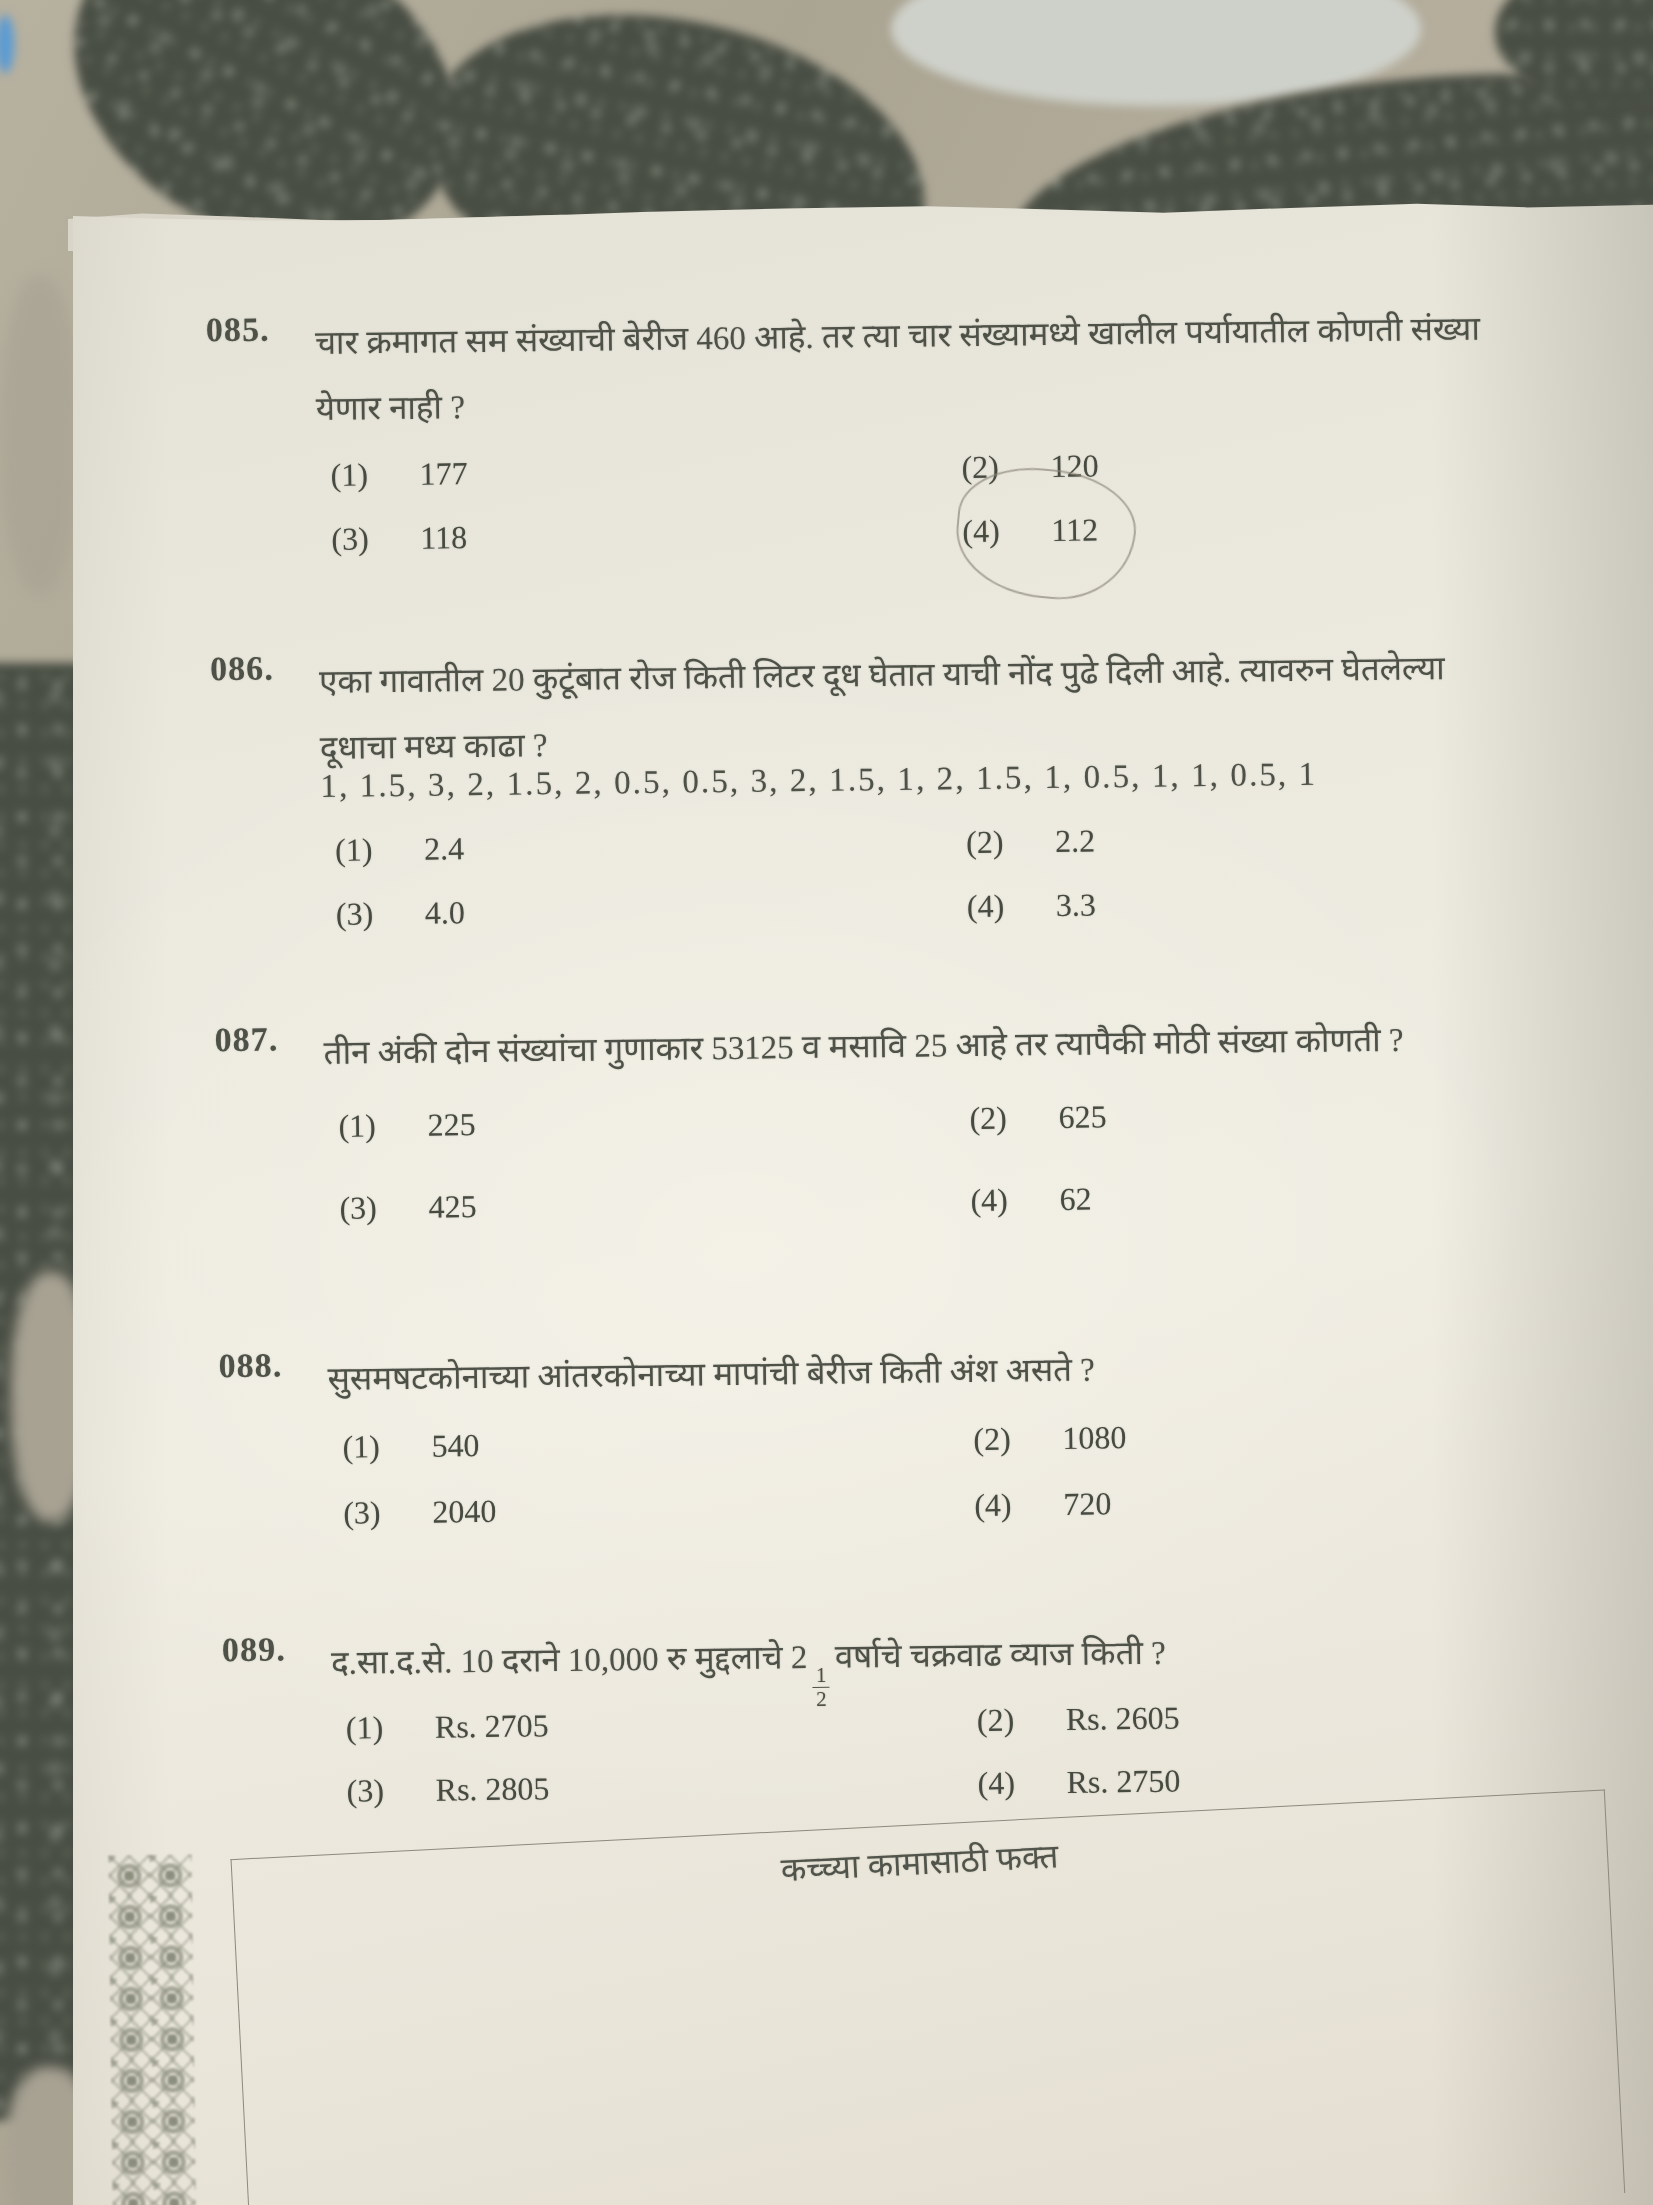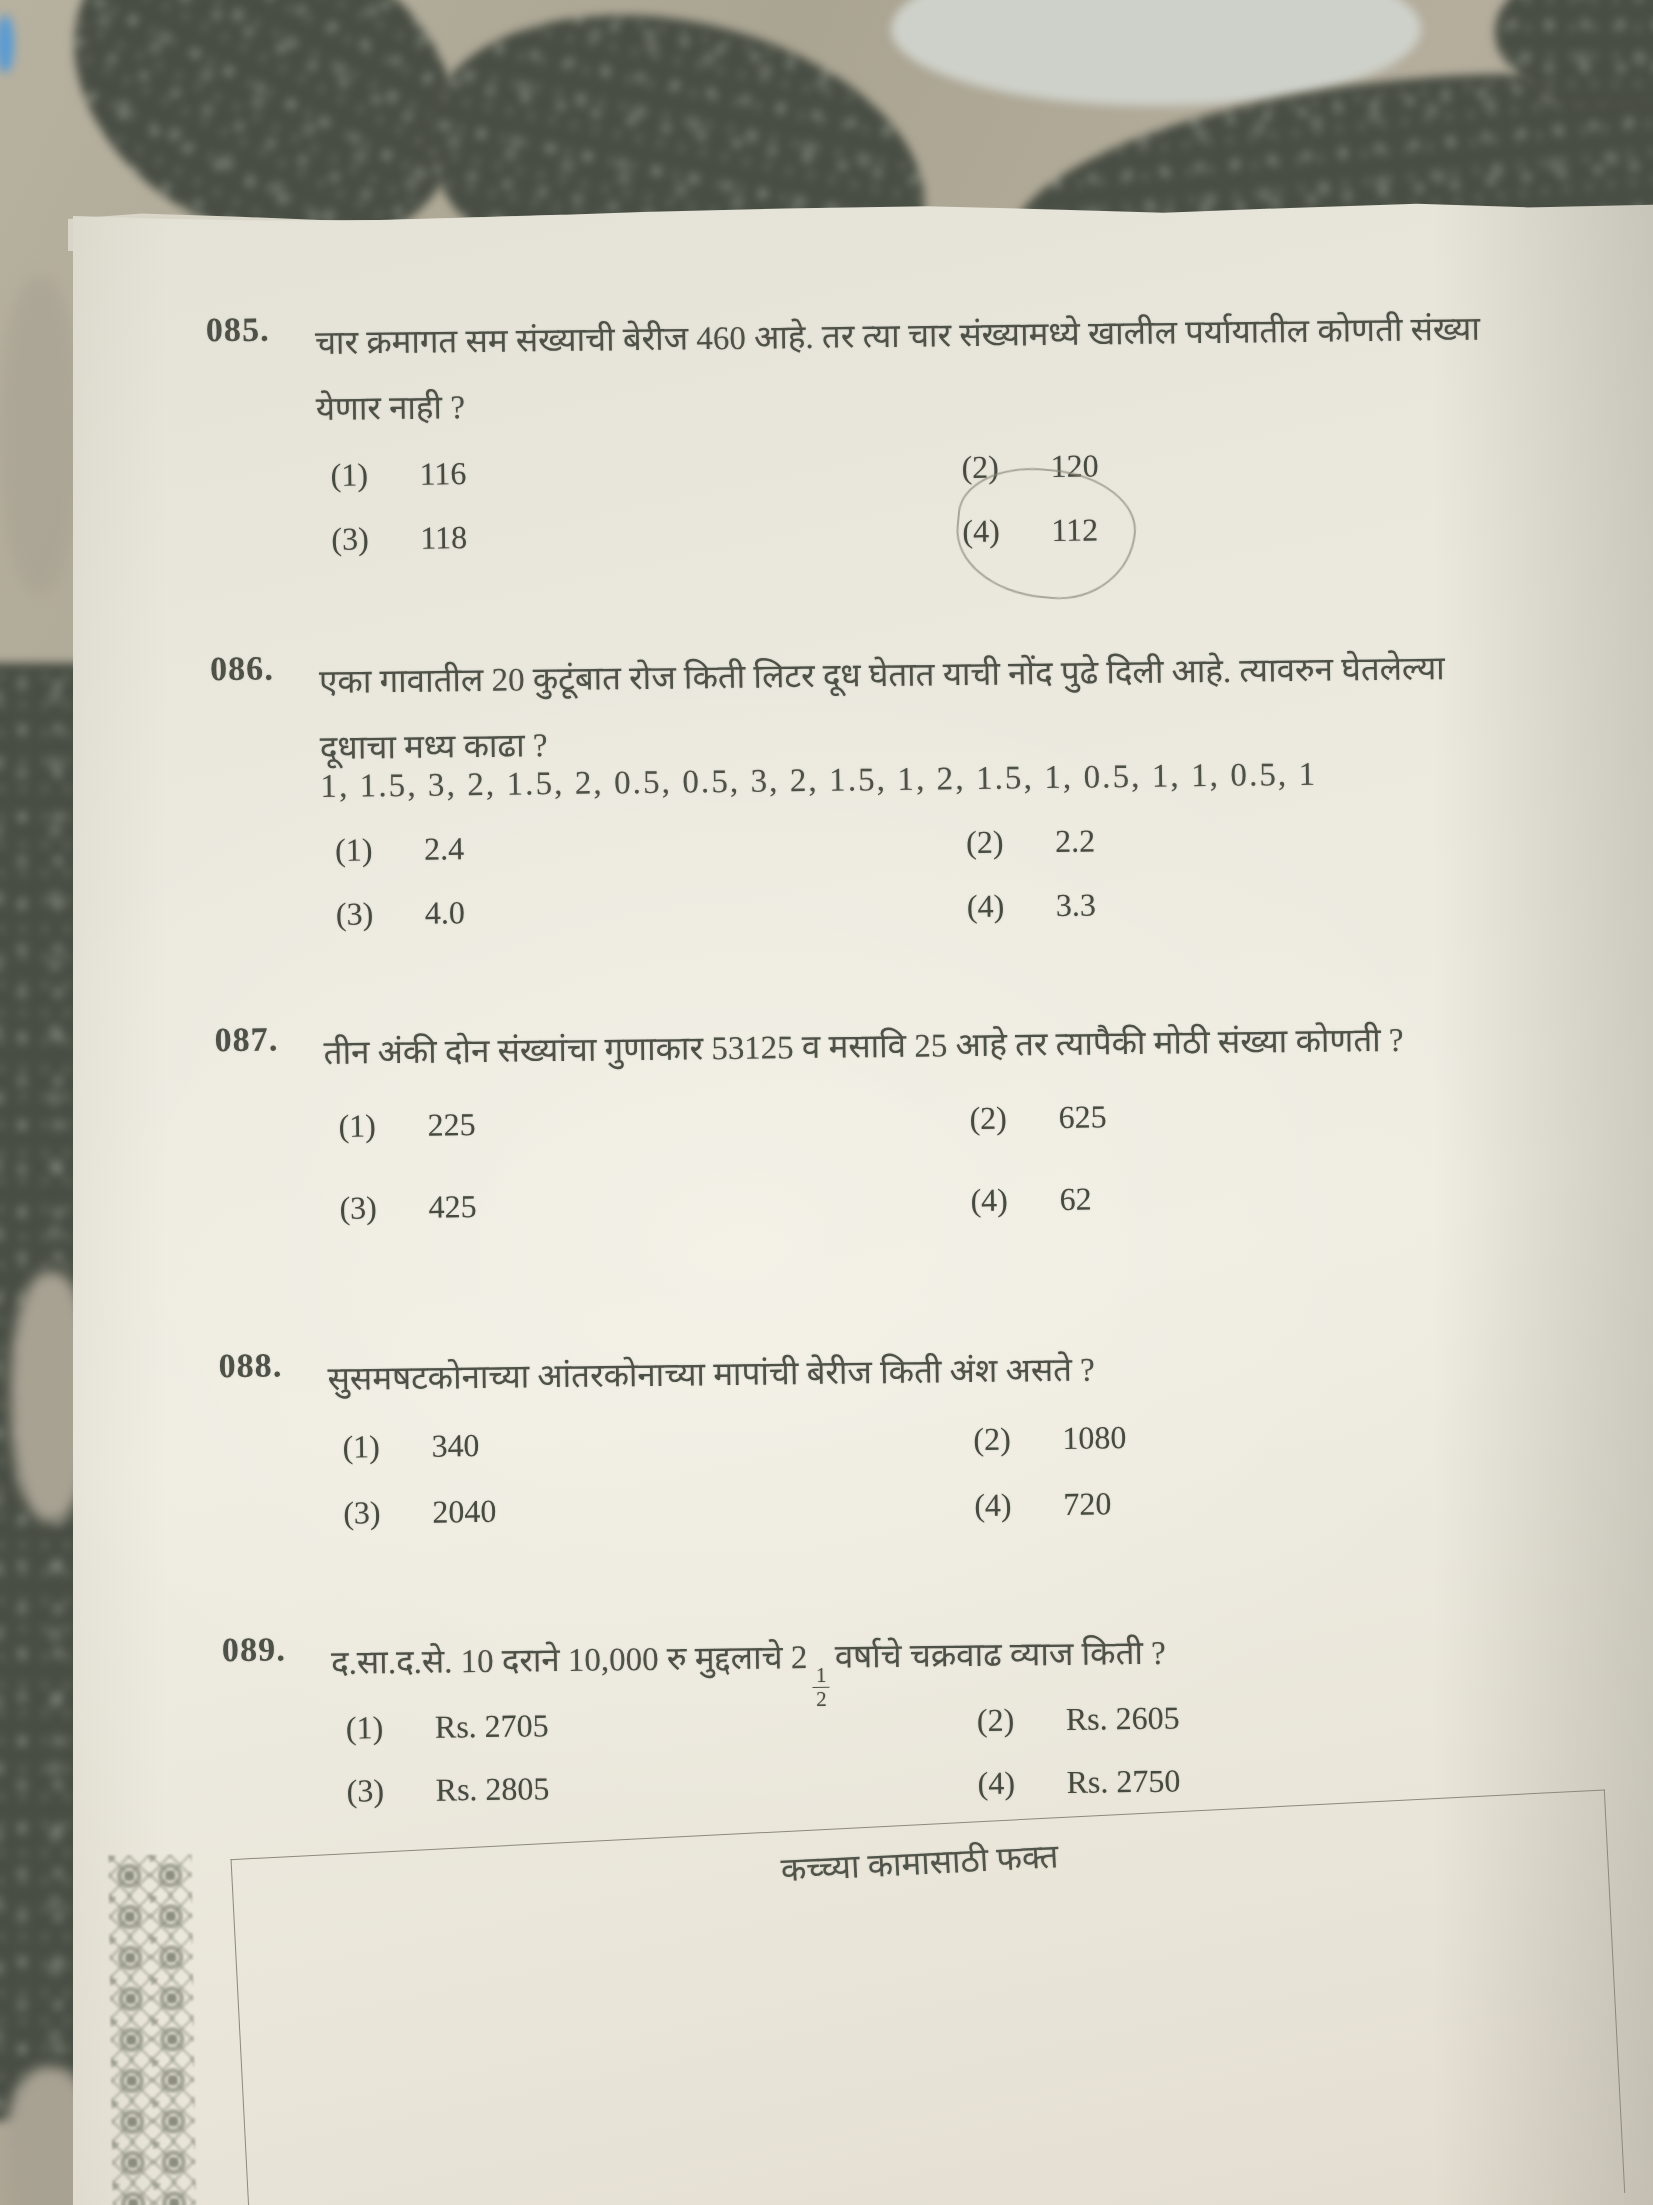--- a/index.html
+++ b/index.html
@@ -89,21 +89,21 @@
   <div class="q" style="top:310px">
     <span class="qnum">085.</span>
     <div class="qtext">
       <div>चार क्रमागत सम संख्याची बेरीज 460 आहे. तर त्या चार संख्यामध्ये खालील पर्यायातील कोणती संख्या</div>
       <div>येणार नाही ?</div>
     </div>
   </div>
   <div class="optrow" style="top:457px">
     <div class="opt">
         <span class="m">(1)</span>
-        <span class="v">116</span>
+        <span class="v">177</span>
       </div>
     <div class="opt">
         <span class="m">(2)</span>
         <span class="v">120</span>
       </div>
   </div>
   <div class="optrow" style="top:521px">
     <div class="opt">
         <span class="m">(3)</span>
         <span class="v">118</span>
@@ -173,21 +173,21 @@
 
   <div class="q" style="top:1346px">
     <span class="qnum">088.</span>
     <div class="qtext">
       <div>सुसमषटकोनाच्या आंतरकोनाच्या मापांची बेरीज किती अंश असते ?</div>
     </div>
   </div>
   <div class="optrow" style="top:1429px">
     <div class="opt">
         <span class="m">(1)</span>
-        <span class="v">340</span>
+        <span class="v">540</span>
       </div>
     <div class="opt">
         <span class="m">(2)</span>
         <span class="v">1080</span>
       </div>
   </div>
   <div class="optrow" style="top:1495px">
     <div class="opt">
         <span class="m">(3)</span>
         <span class="v">2040</span>

